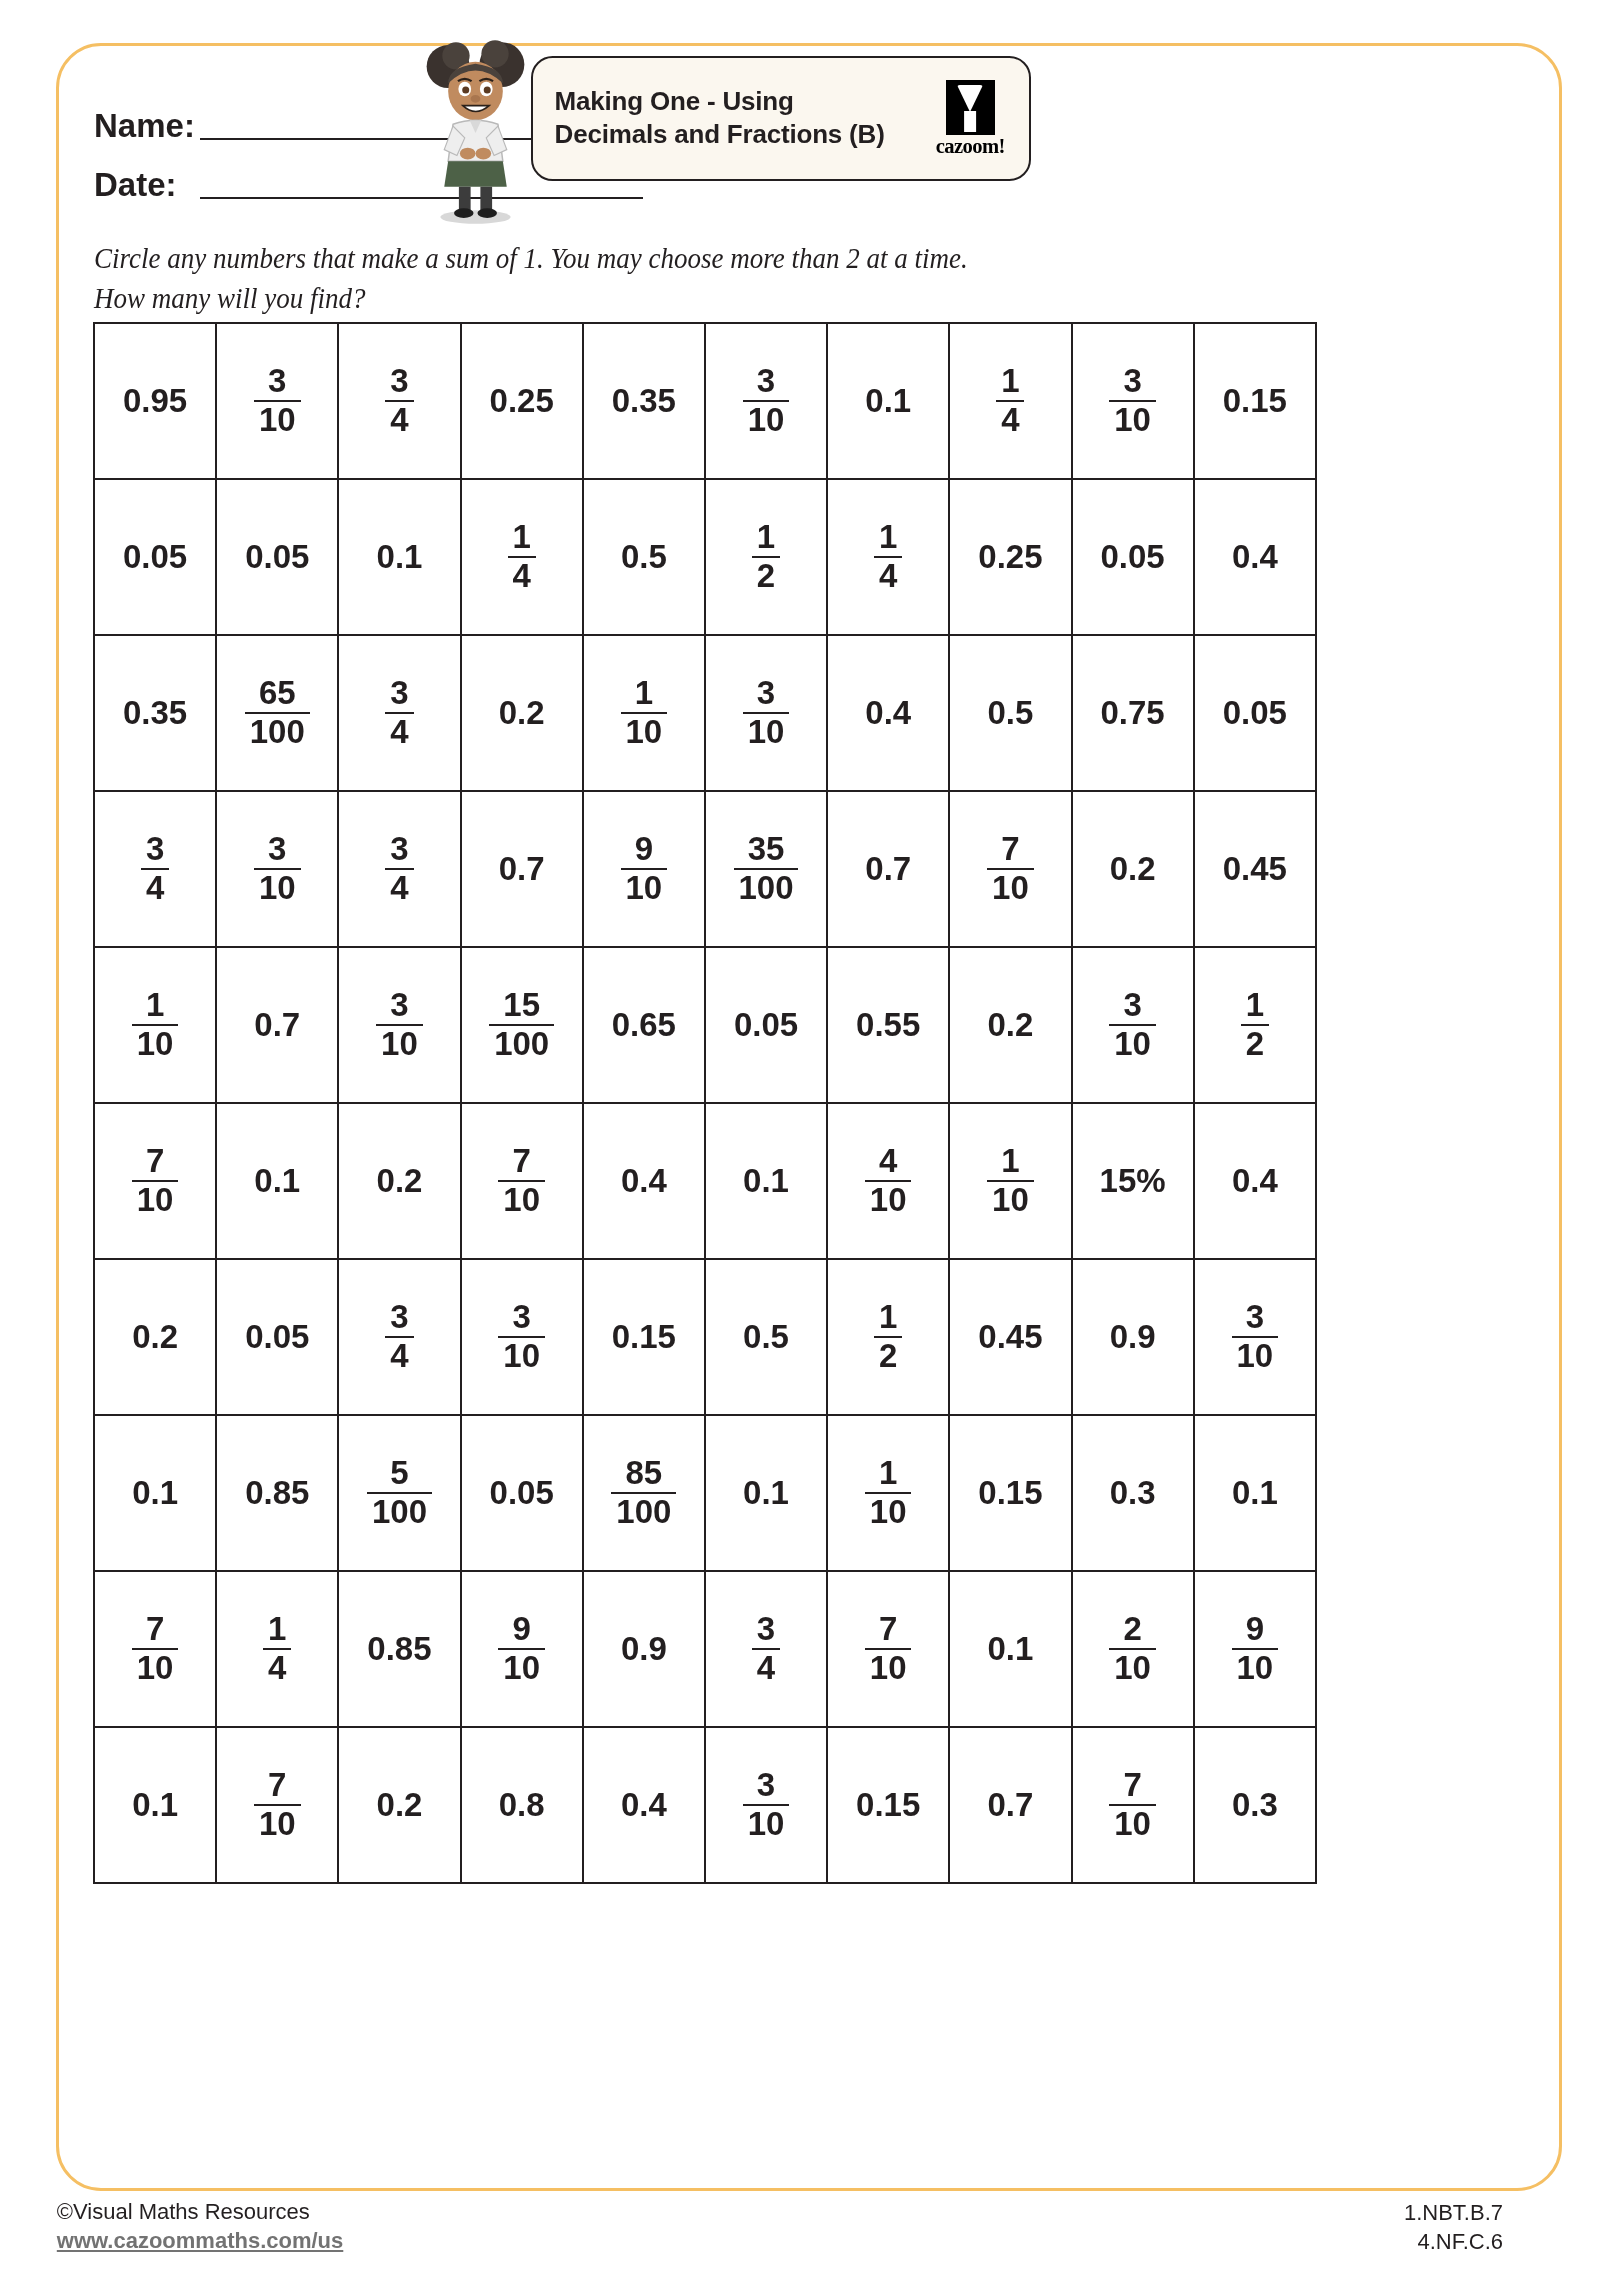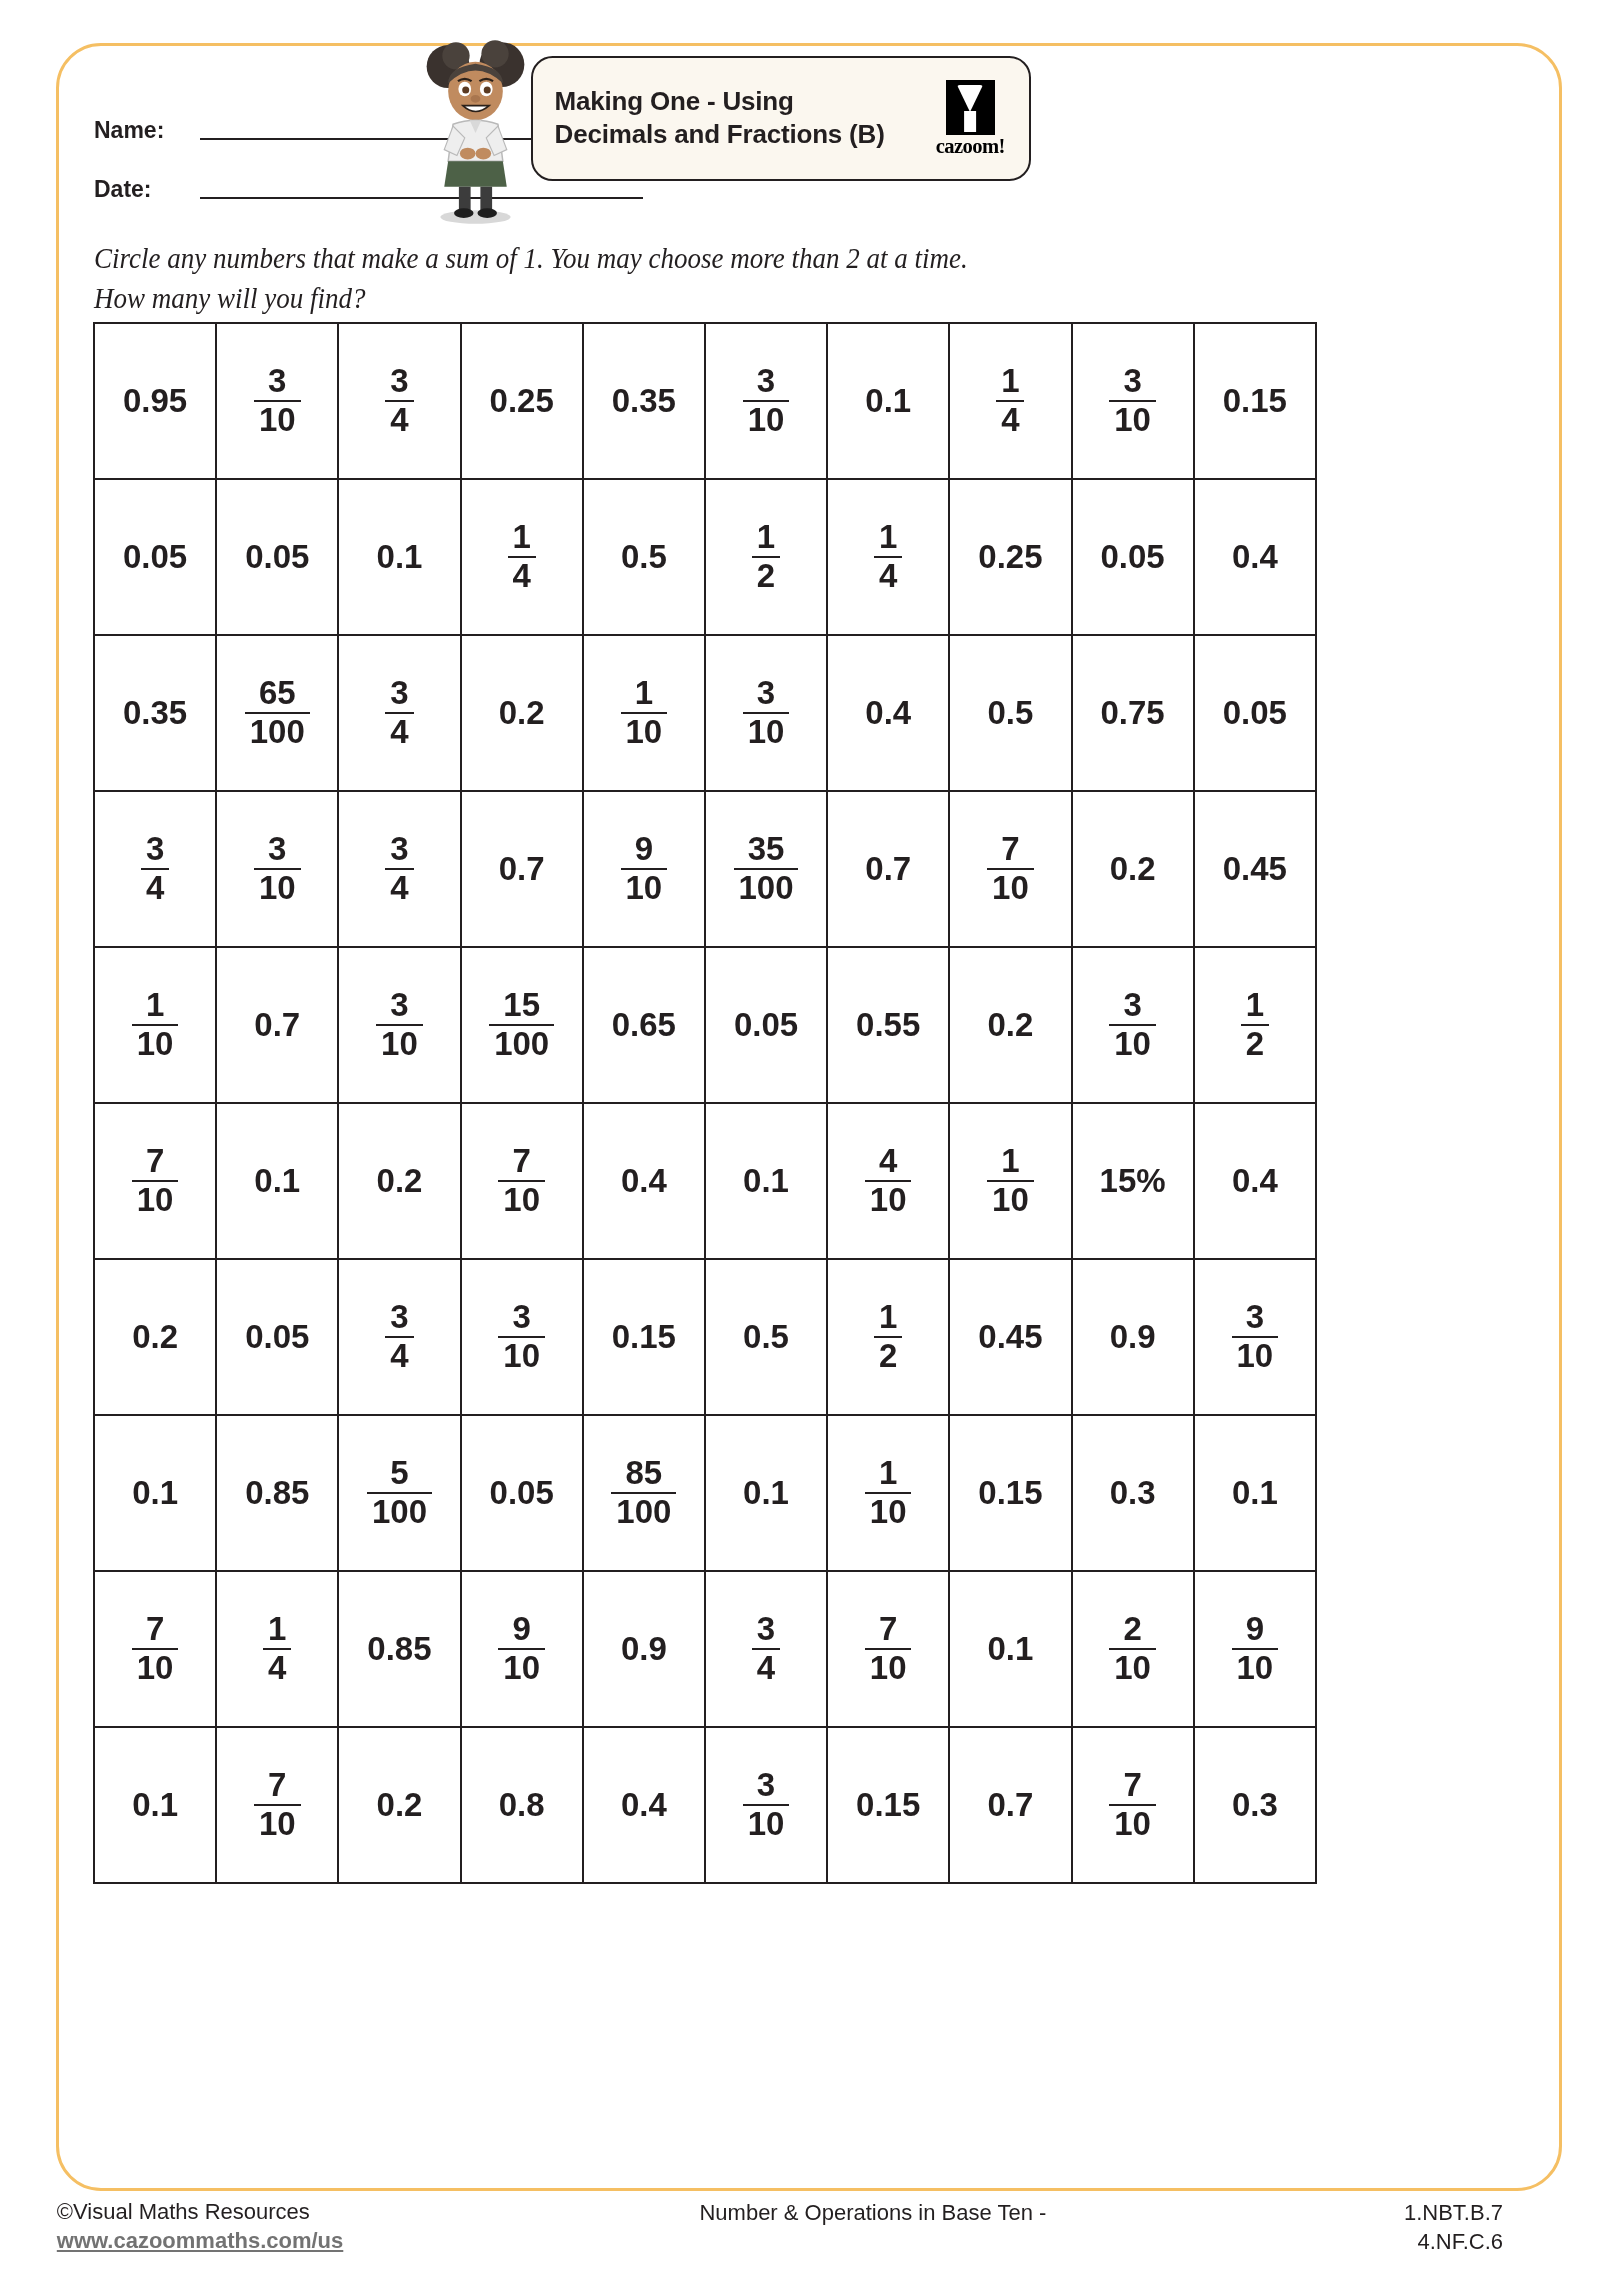--- a/index.html
+++ b/index.html
@@ -41,21 +41,21 @@
     left: 35px;
     top: 41px;
     width: 549px;
   }
   .nd-row {
     display: flex;
     align-items: flex-end;
     height: 59px;
   }
   .nd-label {
-    font-size: 23px;
+    font-size: 33px;
     font-weight: bold;
     color: #231f20;
     width: 106px;
     line-height: 1.0;
     padding-bottom: 3.9px;
   }
   .nd-line {
     flex: 1;
     border-bottom: 2px solid #231f20;
     height: 1px;
@@ -425,20 +425,19 @@
   </table>
 
 </div>
 
 <div id="footer">
   <div id="footer-left">
     <div>©Visual Maths Resources</div>
     <a id="footer-link" href="#">www.cazoommaths.com/us</a>
   </div>
   <div id="footer-center">
-    <div>Number &amp; Operations in Base Ten -</div>
   </div>
   <div id="footer-right">
     <div>1.NBT.B.7</div>
     <div>4.NF.C.6</div>
   </div>
 </div>
 
 
 </body></html>

